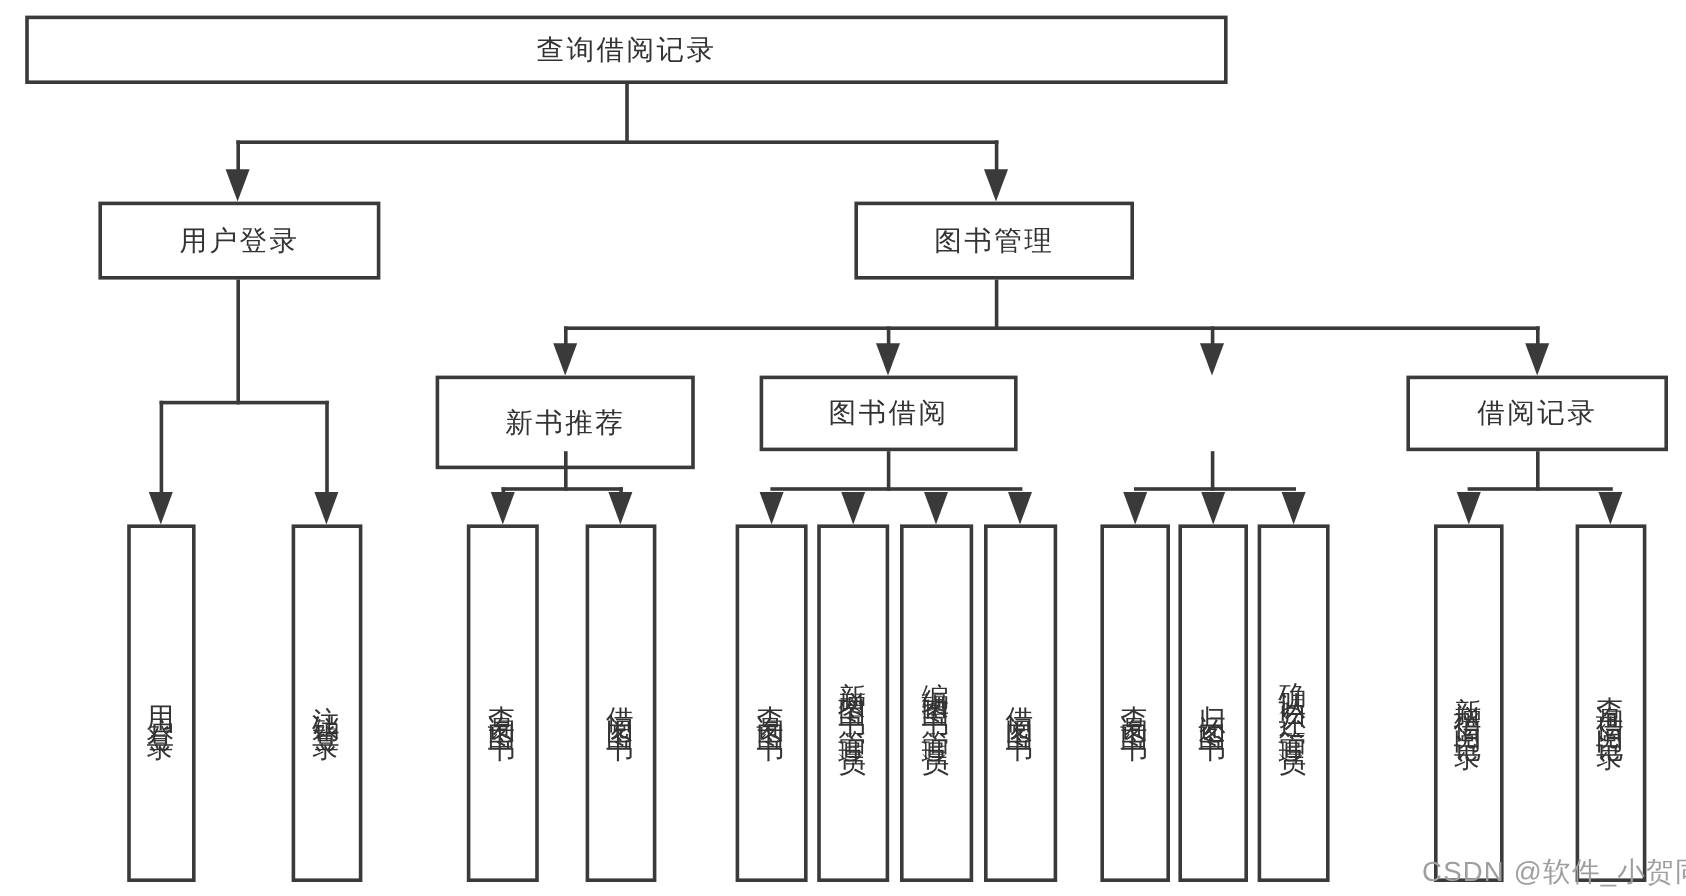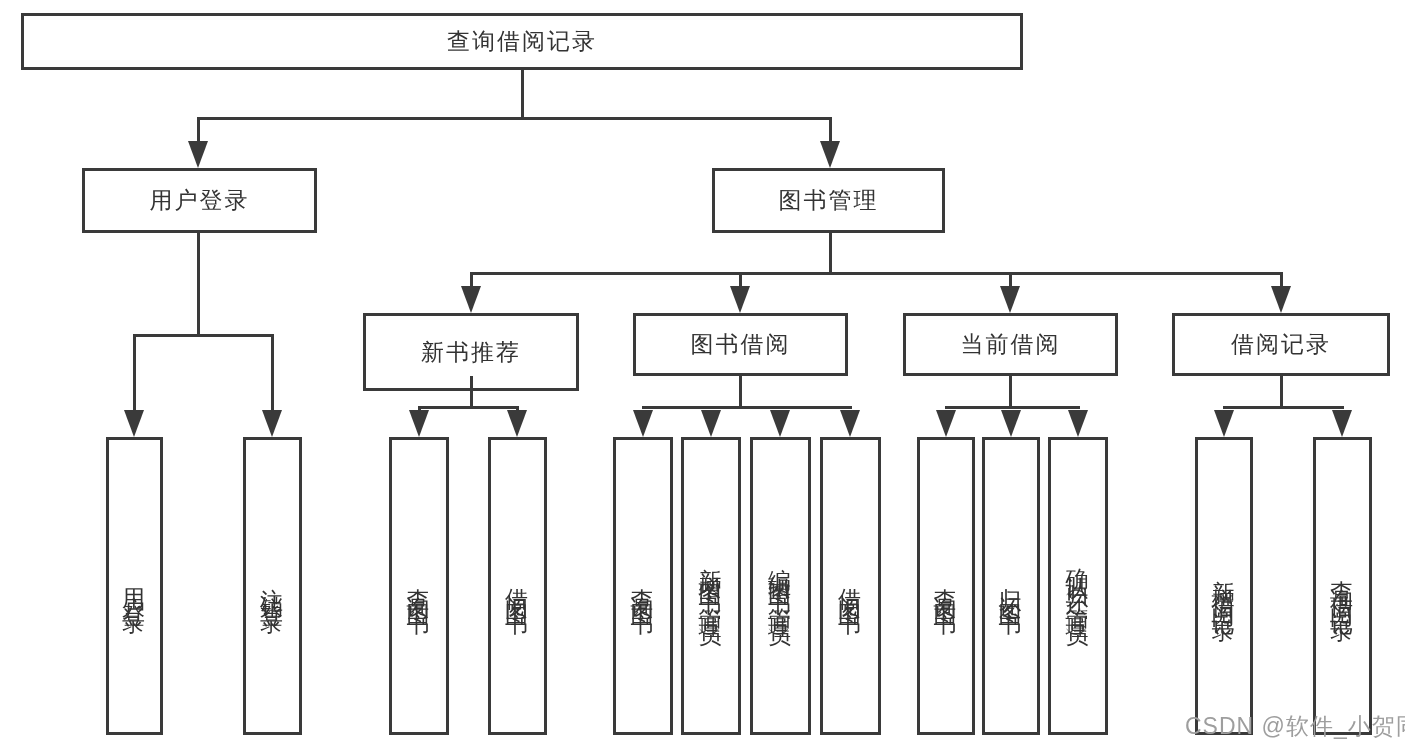--- a/index.html
+++ b/index.html
@@ -59,21 +59,20 @@
   <div class="arrow" style="left:461px;top:286px;"></div>
   <div class="vline" style="left:739px;top:272px;height:16px;"></div>
   <div class="arrow" style="left:730px;top:286px;"></div>
   <div class="vline" style="left:1009px;top:272px;height:16px;"></div>
   <div class="arrow" style="left:1000px;top:286px;"></div>
   <div class="vline" style="left:1279.5px;top:272px;height:16px;"></div>
   <div class="arrow" style="left:1271px;top:286px;"></div>
 
   <div class="box" style="left:363px;top:313px;width:216px;height:78px;">新书推荐</div>
   <div class="box" style="left:633px;top:313px;width:215px;height:63px;">图书借阅</div>
-  <div class="box" style="left:903px;top:313px;width:215px;height:63px;">当前借阅</div>
   <div class="box" style="left:1172px;top:313px;width:218px;height:63px;">借阅记录</div>
 
   <div class="vline" style="left:469.5px;top:376px;height:33px;"></div>
   <div class="hline" style="left:417.5px;top:406px;width:101px;"></div>
   <div class="vline" style="left:417.5px;top:406px;height:7px;"></div>
   <div class="arrow" style="left:409px;top:410px;"></div>
   <div class="vline" style="left:515.5px;top:406px;height:7px;"></div>
   <div class="arrow" style="left:507px;top:410px;"></div>
 
   <div class="vline" style="left:739px;top:376px;height:33px;"></div>

